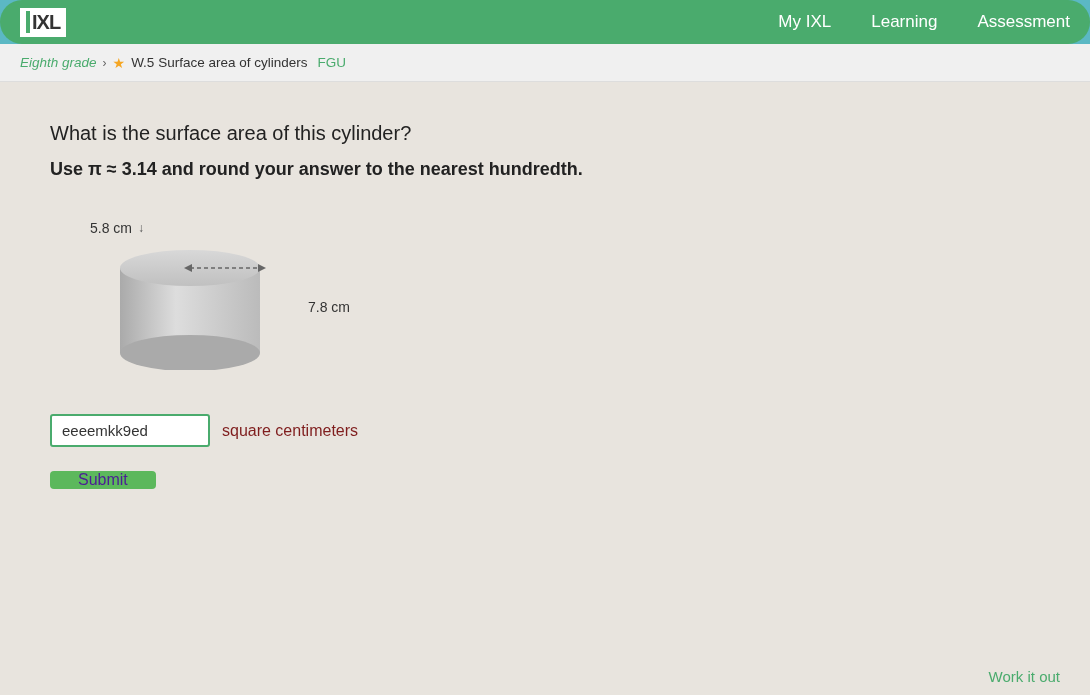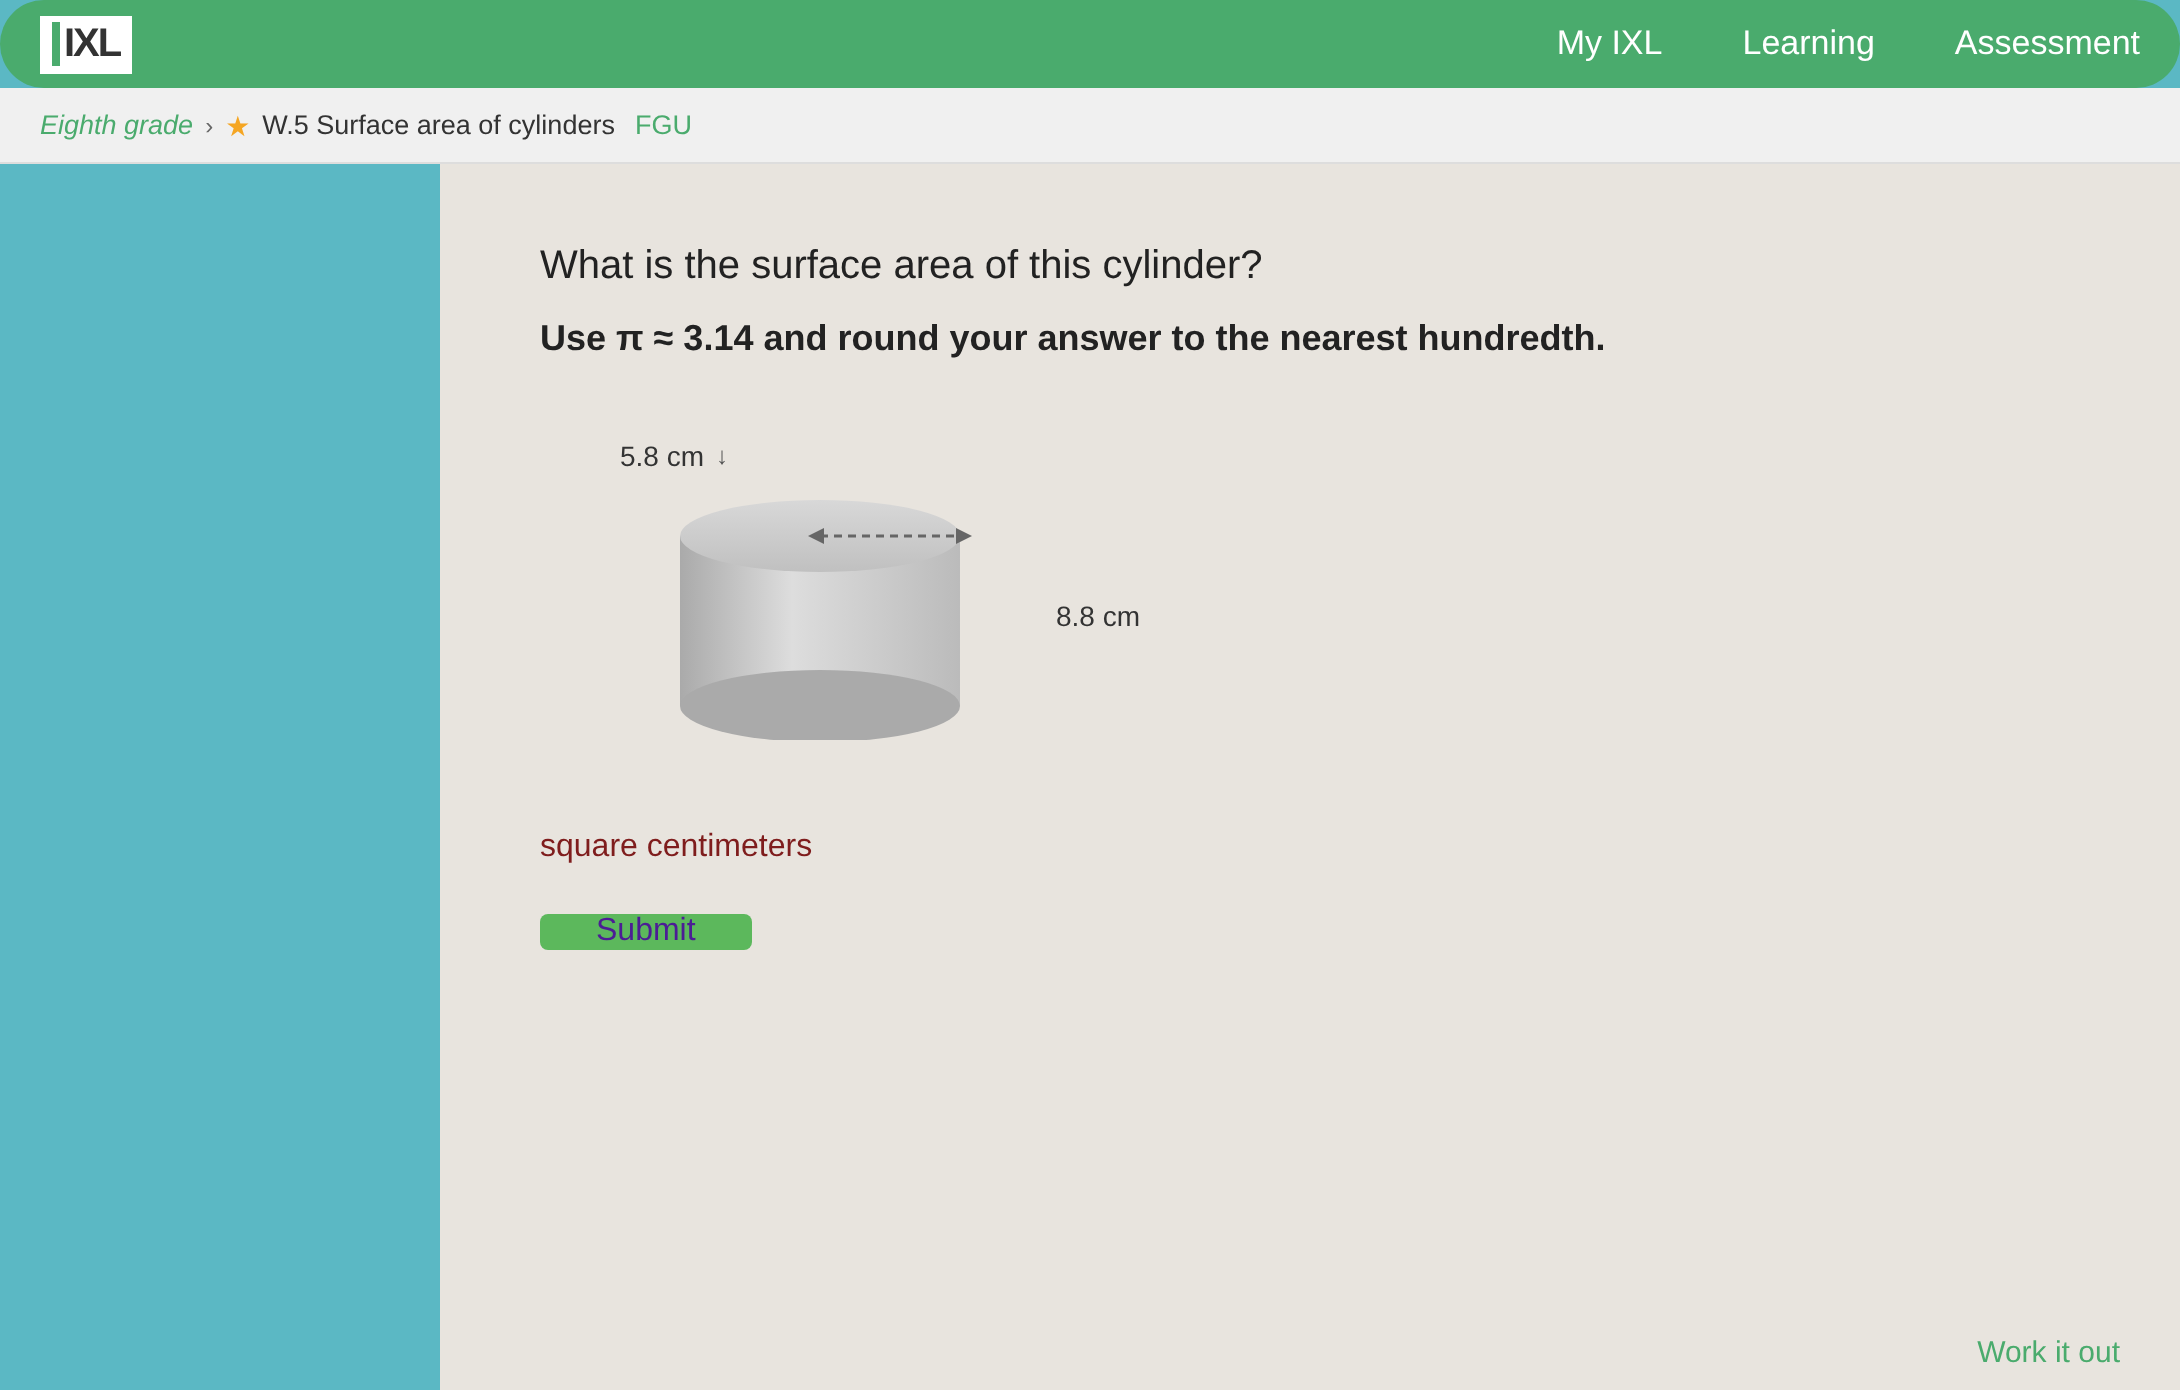--- a/index.html
+++ b/index.html
@@ -84,20 +84,21 @@
     }
     .breadcrumb-code {
       color: #4aab6d;
       margin-left: 4px;
     }
 
     
     .main-container {
       display: flex;
       height: calc(695px - 82px);
+      flex-direction: column;
     }
 
     
     .sidebar-left {
       width: 220px;
       background: #5bb8c4;
       flex-shrink: 0;
     }
 
     
@@ -281,27 +282,28 @@
 
             <ellipse cx="100" cy="28" rx="70" ry="18" fill="url(#topGrad)"></ellipse>
 
             <line x1="100" y1="28" x2="170" y2="28" class="dashed-line"></line>
 
             <polygon points="168,24 176,28 168,32" fill="#666"></polygon>
             <polygon points="102,24 94,28 102,32" fill="#666"></polygon>
           </svg>
 
           
-          <div class="height-label">8.8 cm</div>
+          <div class="height-label">7.8 cm</div>
         </div>
       </div>
     </div>
 
     
     <div class="answer-area">
+      <input type="text" class="answer-input" value="eeeemkk9ed" style="">
       <span class="answer-unit">square centimeters</span>
     </div>
 
     
     <button class="submit-btn">Submit</button>
 
     
     <a class="work-it-out">Work it out</a>
   </div>
 </div>

